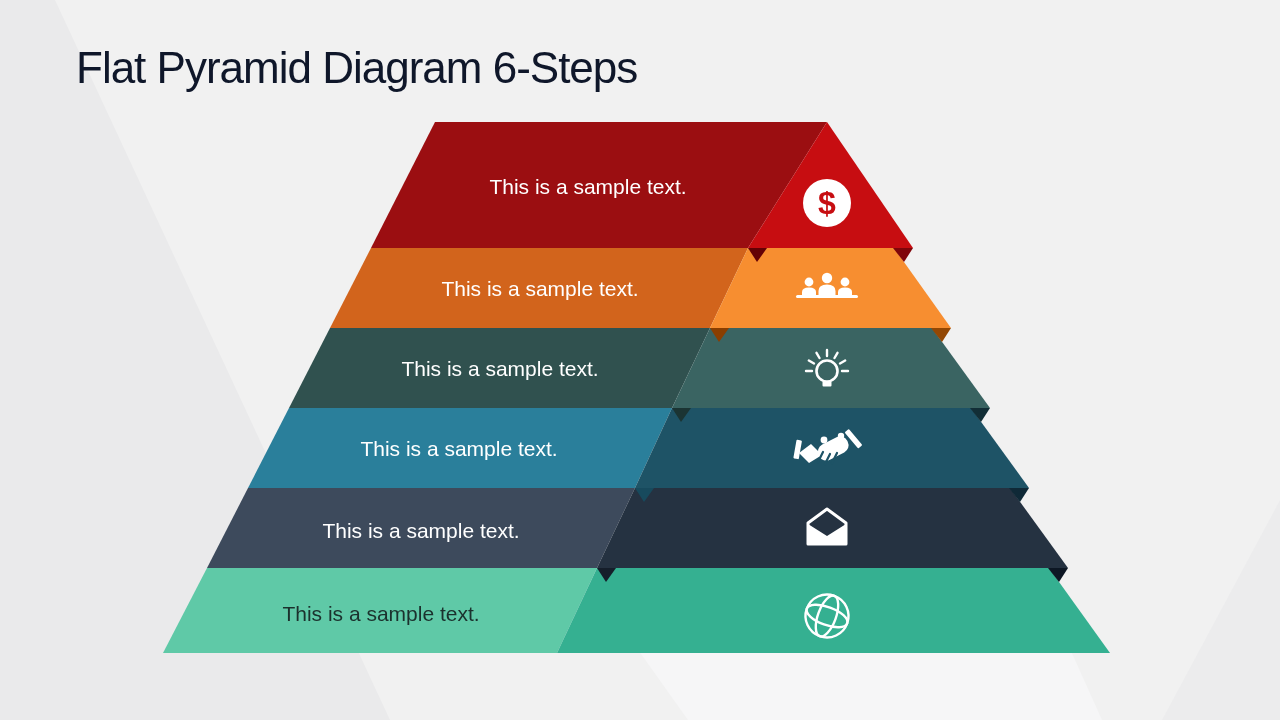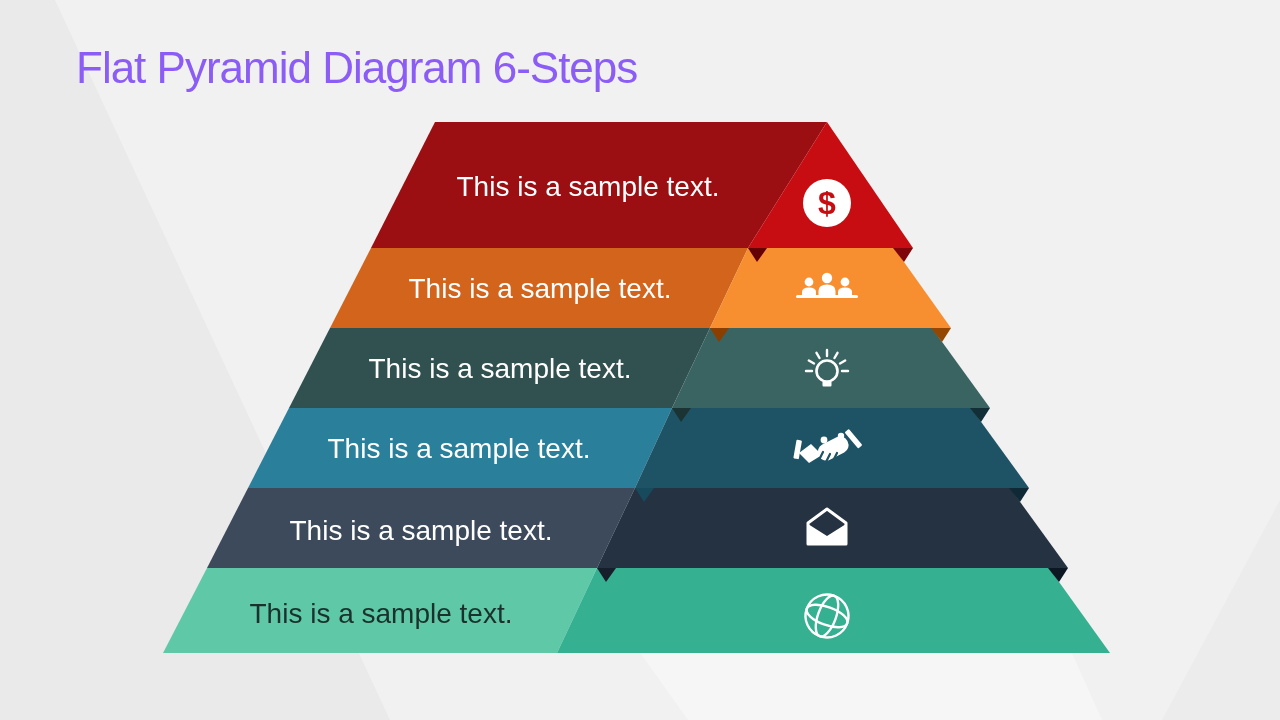--- a/index.html
+++ b/index.html
@@ -1,33 +1,33 @@
 <!DOCTYPE html>
 <html><head>
 <meta charset="utf-8">
 <style>
   html,body{margin:0;padding:0;background:#f1f1f1;}
   .slide{position:relative;width:1280px;height:720px;overflow:hidden;
          background:#f1f1f1;font-family:"Liberation Sans",sans-serif;}
   .slide svg{position:absolute;left:0;top:0;width:1280px;height:720px;}
   .page-title{position:absolute;left:76px;top:44px;font-size:44px;line-height:1.1;
               letter-spacing:-1px;font-weight:400;color:#2d2d2d;white-space:nowrap;}
-  .step-label{position:absolute;transform:translate(-50%,-50%);font-size:28px;
+  .step-label{position:absolute;transform:translate(-50%,-50%);font-size:21px;
               white-space:nowrap;font-weight:400;}
 </style>
 </head>
 <body>
 
 <div class="slide" style="background: rgb(241, 241, 241);">
   <svg id="bg-decor" viewBox="0 0 1280 720">
       <polygon points="0,0 55,0 390,720 0,720" fill="#eaeaeb"></polygon>
       <polygon points="560,540 1021,540 1102,720 688,720" fill="#f6f6f7"></polygon>
       <polygon points="1162,720 1280,500 1280,720" fill="#ececed"></polygon>
     </svg>
-  <div class="page-title" style="color: #8b5cf6;">Flat Pyramid Diagram 6-Steps</div>
+  <div class="page-title" style="color: #0f172a;">Flat Pyramid Diagram 6-Steps</div>
   <svg id="pyramid" viewBox="0 0 1280 720">
       <g>
         <polygon points="435,122 827,122 748,248 371,248" fill="#9B0E11"></polygon>
         <polygon points="827,122 827,122 913,248 748,248" fill="#C70D11"></polygon>
       </g>
       <g>
         <polygon points="371,248 748,248 710,328 330,328" fill="#D2641C"></polygon>
         <polygon points="748,248 894,248 951,328 710,328" fill="#F78E30"></polygon>
       </g>
       <g>

